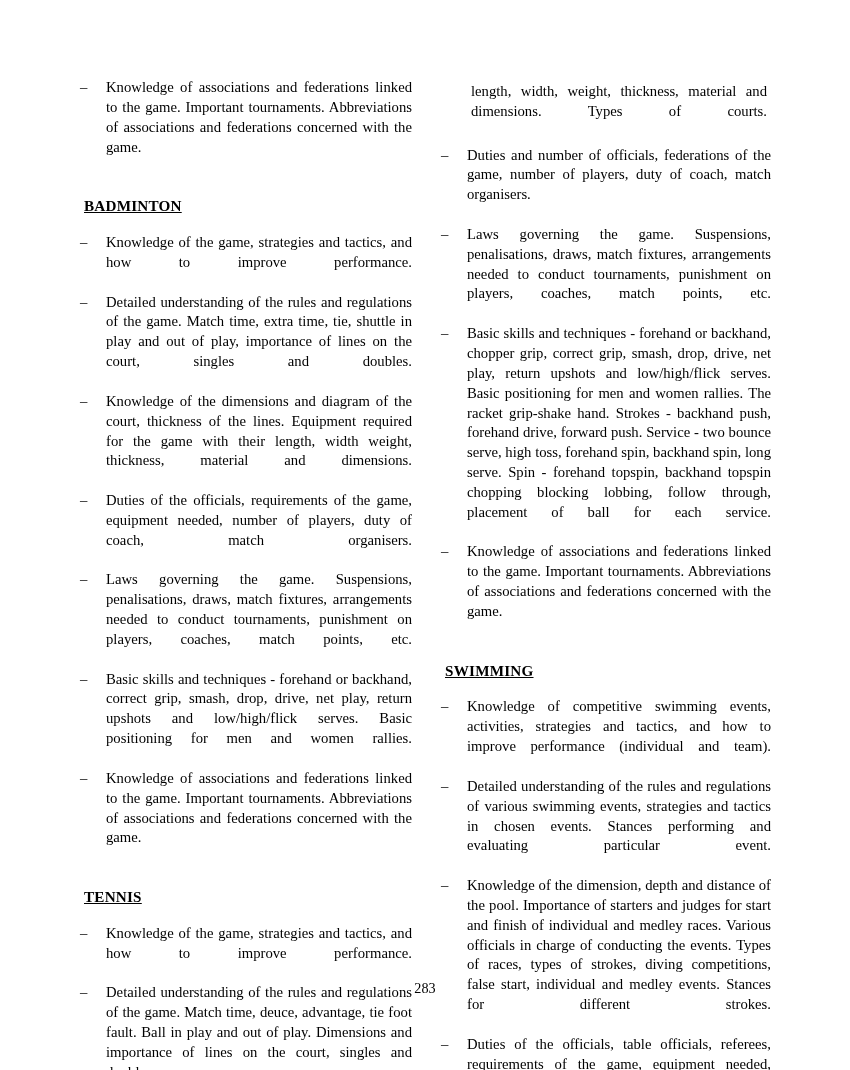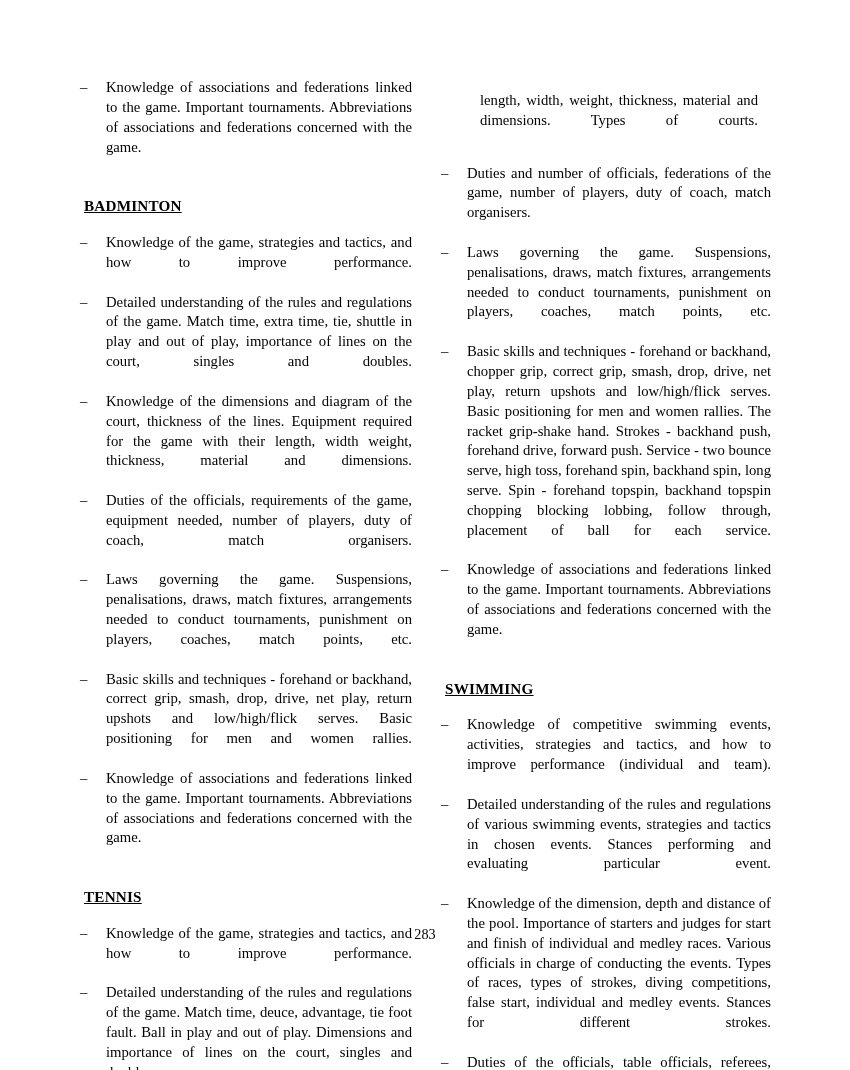--- a/index.html
+++ b/index.html
@@ -62,21 +62,21 @@
     text-justify: inter-word;
   }
   
   .cont {
     position: relative;
     padding-left: 26px;
     text-align: justify;
     text-justify: inter-word;
     font-size: 14.7px;
     line-height: 19.85px;
-    margin: 13px;
+    margin: 4px;
   }
   .cont .txt {
     display: block;
     text-align: justify;
     text-justify: inter-word;
   }
   
   .item .txt::after,
   .cont .txt::after {
     content: "";
@@ -90,21 +90,21 @@
     text-decoration: underline;
     margin: 4px;
     padding: 0;
     letter-spacing: 0.2px;
   }
   .sp-before-heading { height: 15px; }
   .sp-after-heading  { height: 13px; }
   .page-number {
     position: absolute;
     left: 0;
-    top: 926px;
+    top: 980px;
     width: 850px;
     text-align: center;
     font-size: 14.2px;
     font-family: "Liberation Serif", "DejaVu Serif", serif;
   }
 </style>
 </head>
 <body>
 
 <div class="page">

